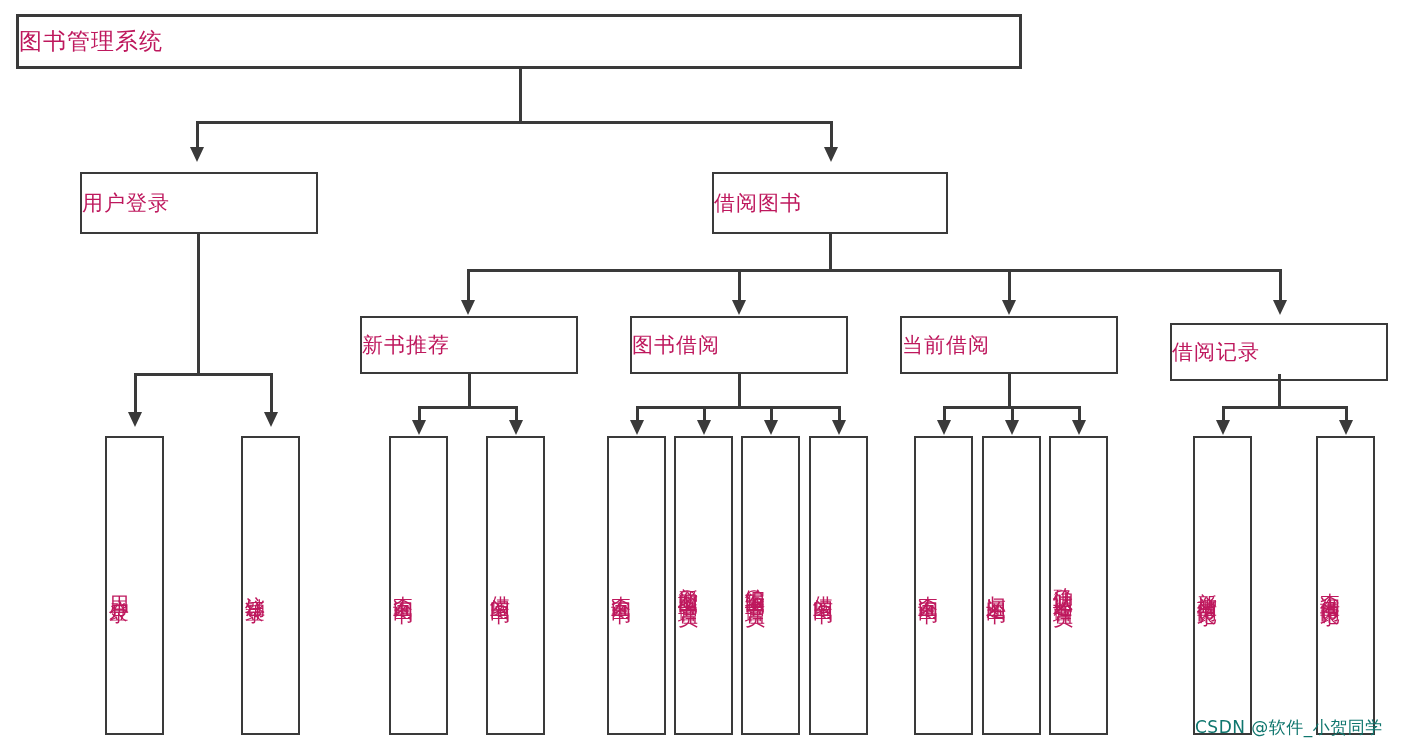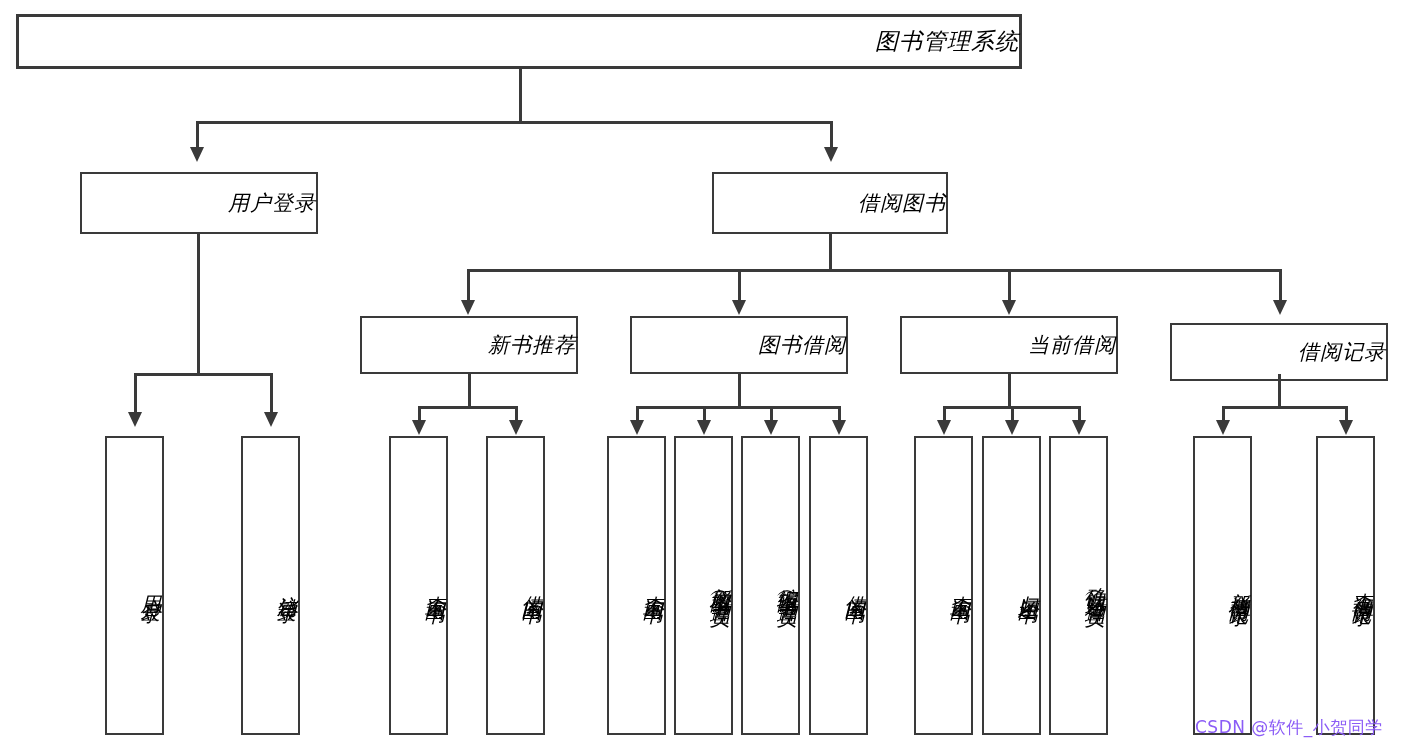--- a/index.html
+++ b/index.html
@@ -14,26 +14,25 @@
     background:#ffffff;
     overflow:hidden;
   }
   .box{
     position:absolute;
     box-sizing:border-box;
     background:#ffffff;
     border:2.5px solid #3a3a3a;
     display:flex;
     align-items:center;
-    justify-content:flex-end;
+    justify-content:flex-start;
     font-size:21px;
     line-height:1.25;
-    color:#000000;
+    color:#be185d;
     letter-spacing:1px;
-    font-style:italic;
   }
   .box.root{
     border-width:3px;
     font-size:23px;
   }
   .box.leaf{
     font-size:20px;
     letter-spacing:2px;
     padding:6px 0;
   }
@@ -53,21 +52,21 @@
   .arrow{
     position:absolute;
     width:0;height:0;
     border-left:7.5px solid transparent;
     border-right:7.5px solid transparent;
     border-top:15px solid #3a3a3a;
   }
   .watermark{
     position:absolute;
     font-size:17px;
-    color:#8b5cf6;
+    color:#0f766e;
     letter-spacing:0.5px;
     white-space:nowrap;
     user-select:none;
   }
 </style>
 </head>
 <body>
 
 <div id="canvas">
 
@@ -103,21 +102,21 @@
   <div class="line h" style="left:467px;top:269px;width:812px;"></div>
   <div class="line v" style="left:467px;top:269px;height:32px;"></div>
   <div class="arrow" style="left:461px;top:300px;"></div>
   <div class="line v" style="left:738px;top:269px;height:32px;"></div>
   <div class="arrow" style="left:732px;top:300px;"></div>
   <div class="line v" style="left:1008px;top:269px;height:32px;"></div>
   <div class="arrow" style="left:1002px;top:300px;"></div>
   <div class="line v" style="left:1279px;top:269px;height:32px;"></div>
   <div class="arrow" style="left:1273px;top:300px;"></div>
 
-  <div class="box" style="left:360px;top:316px;width:218px;height:58px;padding-left:36px;">
+  <div class="box" style="left:360px;top:316px;width:218px;height:58px;">
     <span>新书推荐</span>
   </div>
   <div class="box" style="left:630px;top:316px;width:218px;height:58px;">
     <span>图书借阅</span>
   </div>
   <div class="box" style="left:900px;top:316px;width:218px;height:58px;">
     <span>当前借阅</span>
   </div>
   <div class="box" style="left:1170px;top:316px;width:218px;height:58px;margin-top:7px;">
     <span>借阅记录</span>

